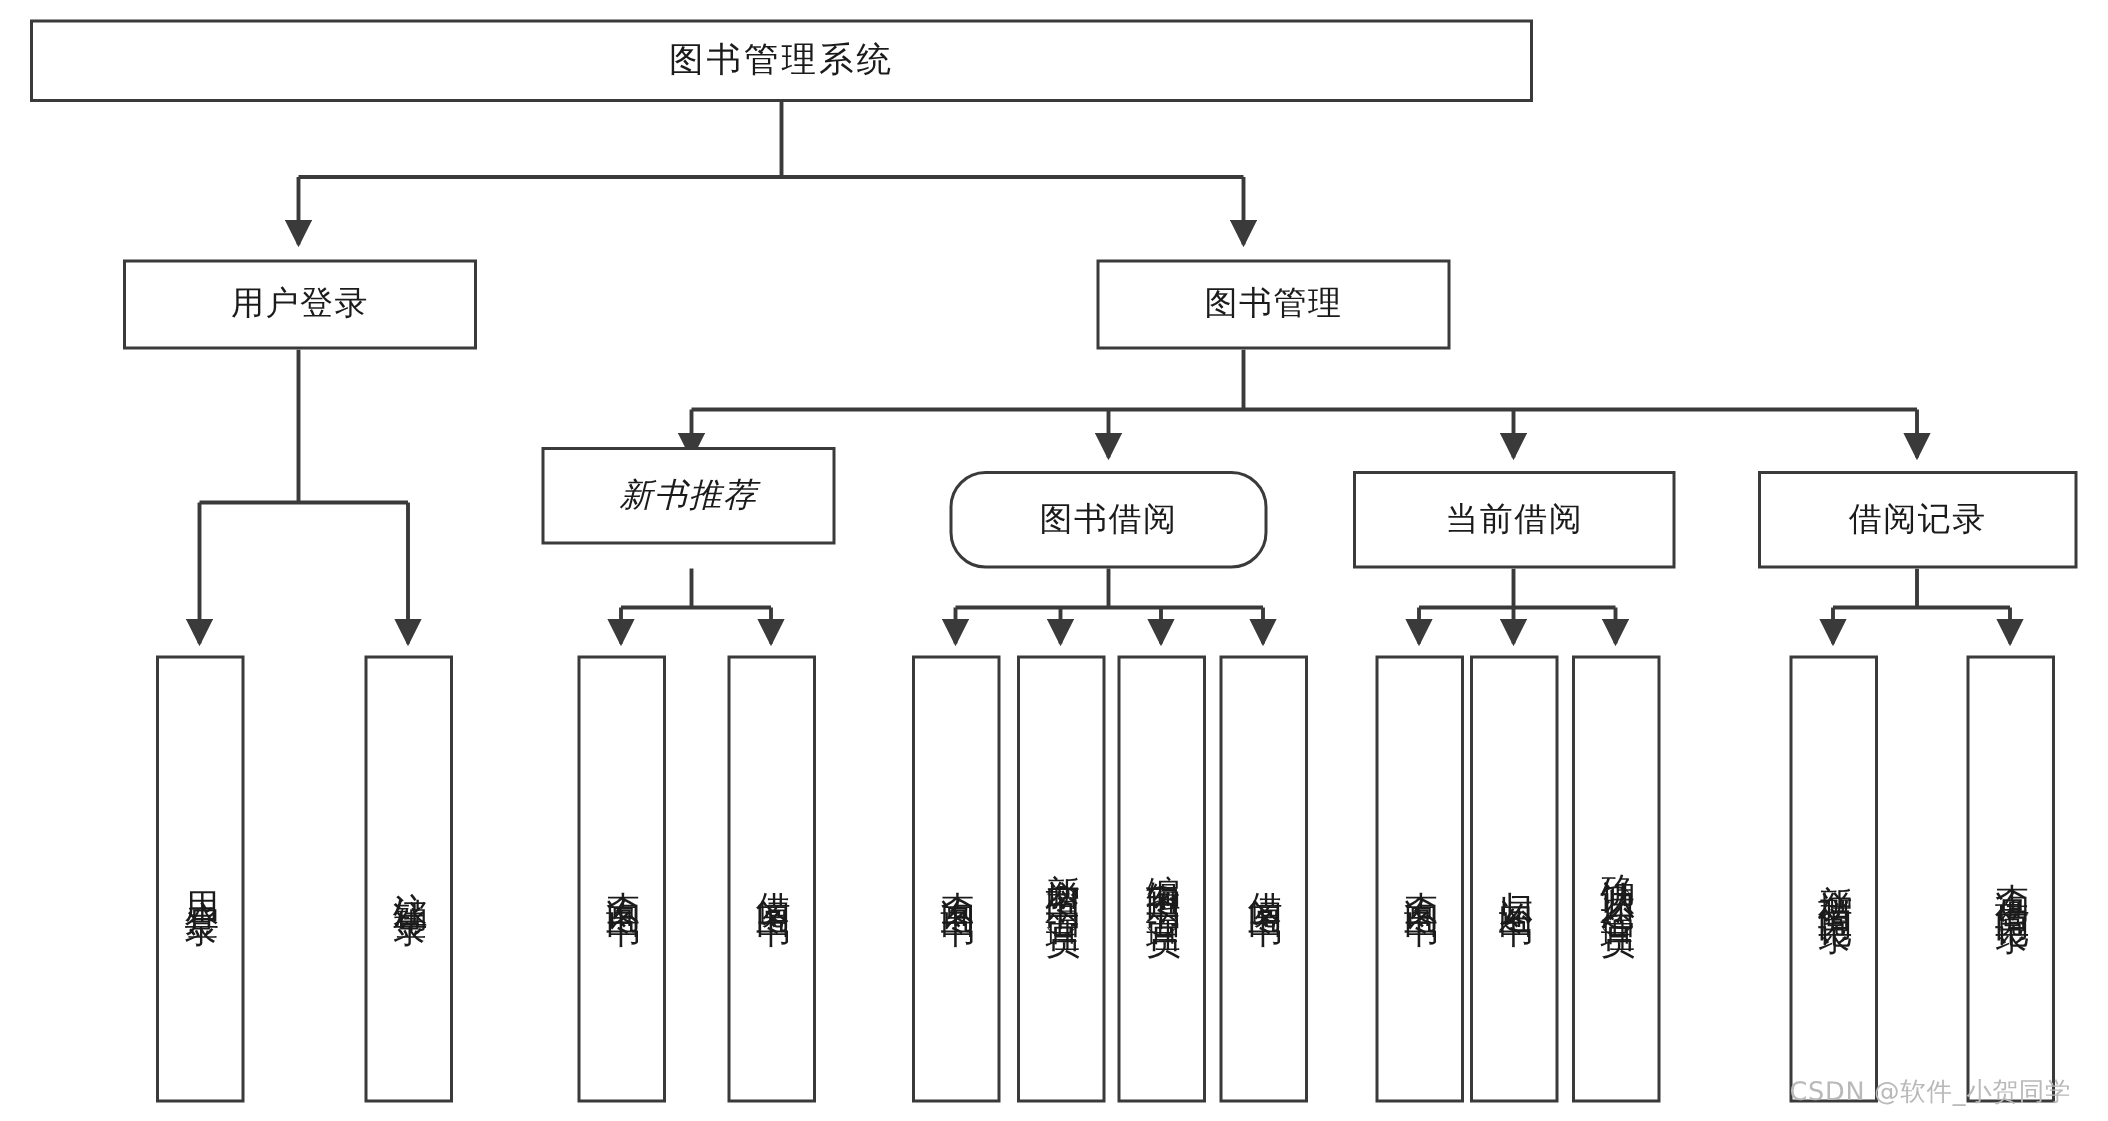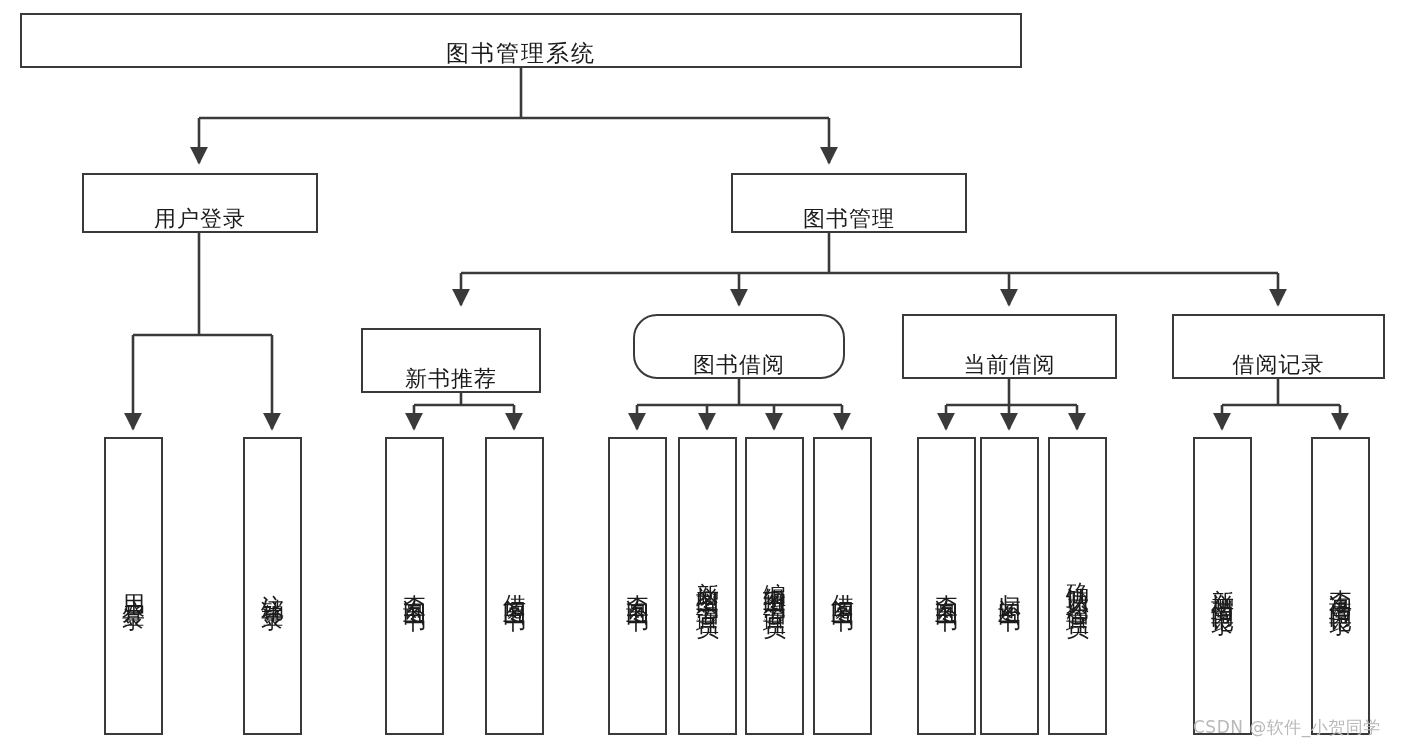--- a/index.html
+++ b/index.html
@@ -26,21 +26,21 @@
     width: 1405px;
     height: 747px;
     pointer-events: none;
   }
   .node {
     position: absolute;
     box-sizing: border-box;
     background: #ffffff;
     border: 2px solid #3a3a3a;
     display: flex;
-    align-items: flex-end;
+    align-items: center;
     justify-content: center;
     z-index: 2;
   }
   .node .label {
     color: #1b1b1b;
     line-height: 1.15;
     text-align: center;
     white-space: nowrap;
   }
   
@@ -134,21 +134,21 @@
     <span class="label">图书管理系统</span>
   </div>
 
   <div class="node horiz" style="left:82px; top:173px; width:236px; height:60px;">
     <span class="label">用户登录</span>
   </div>
   <div class="node horiz" style="left:712px; top:173px; width:236px; height:60px;margin-left:19px;">
     <span class="label">图书管理</span>
   </div>
 
-  <div class="node horiz" style="left:361px; top:328px; width:180px; height:65px;">
+  <div class="node horiz" style="left:361px; top:298px; width:196px; height:65px;font-style:italic;">
     <span class="label">新书推荐</span>
   </div>
   <div class="node horiz" style="left:633px; top:314px; width:212px; height:65px;border-radius:24px;">
     <span class="label">图书借阅</span>
   </div>
   <div class="node horiz" style="left:902px; top:314px; width:215px; height:65px;">
     <span class="label">当前借阅</span>
   </div>
   <div class="node horiz" style="left:1172px; top:314px; width:213px; height:65px;">
     <span class="label">借阅记录</span>

